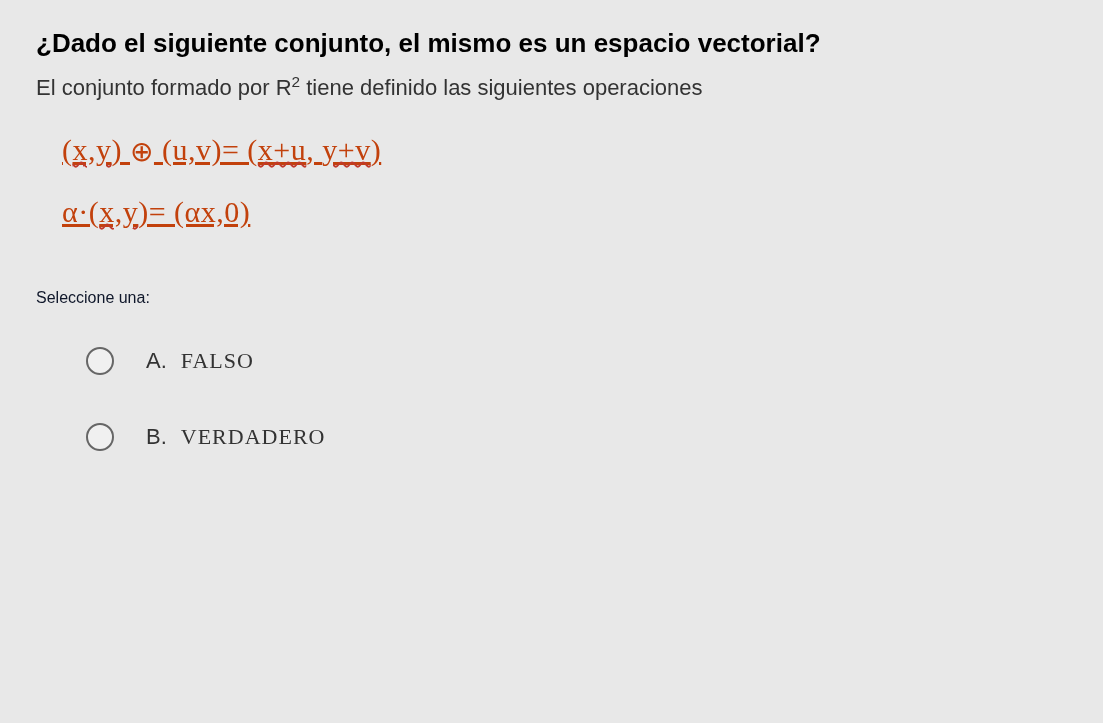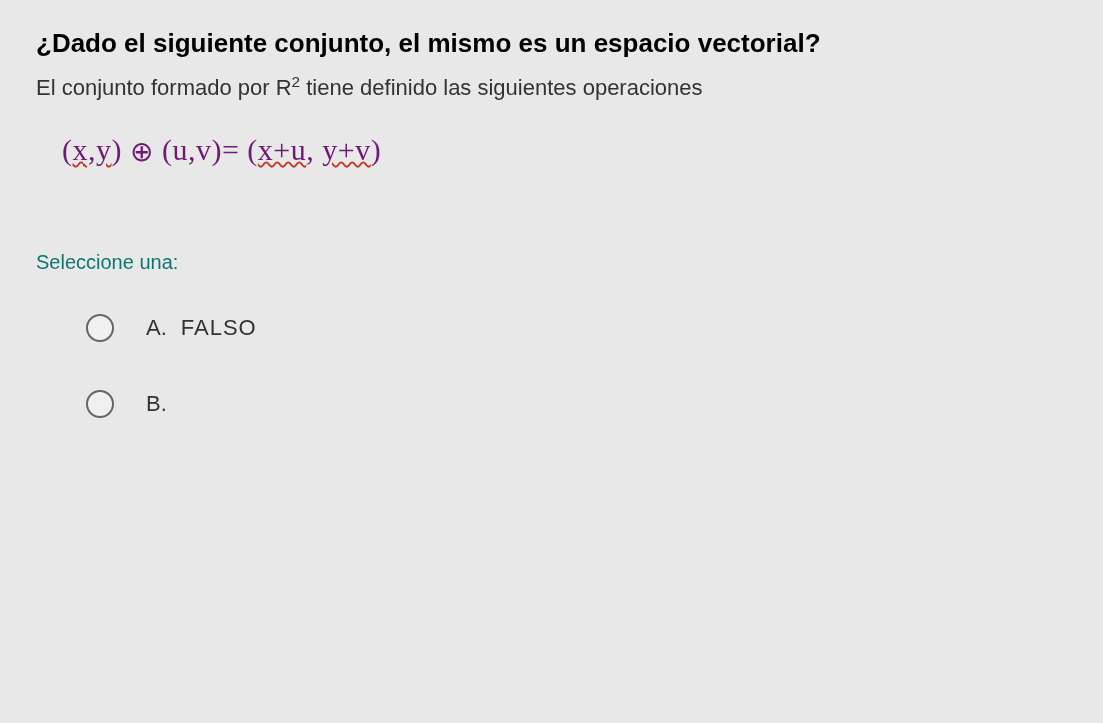--- a/index.html
+++ b/index.html
@@ -31,40 +31,41 @@
       font-size: 0.7em;
       vertical-align: super;
     }
     .formula-block {
       margin-left: 26px;
       margin-bottom: 22px;
     }
     .formula {
       font-size: 30px;
       font-family: "Times New Roman", serif;
-      color: #701a75;
+      color: #c2410c;
       margin-bottom: 28px;
       letter-spacing: 0.5px;
+      text-decoration: underline;
     }
     .wavy {
       text-decoration-line: underline;
       text-decoration-style: wavy;
       text-decoration-color: #c0392b;
       text-decoration-thickness: 2px;
     }
     .oplus {
       font-size: 28px;
       display: inline-block;
       position: relative;
       top: 1px;
     }
     .select-label {
-      font-size: 20px;
-      color: #0f766e;
-      margin-top: 84px;
+      font-size: 16px;
+      color: #0f172a;
+      margin-top: 60px;
       margin-bottom: 40px;
     }
     .options {
       margin-left: 50px;
     }
     .option {
       display: flex;
       align-items: center;
       margin-bottom: 48px;
     }
@@ -79,42 +80,47 @@
     }
     .option-letter {
       font-size: 22px;
       color: #333;
       margin-right: 14px;
     }
     .option-text {
       font-size: 22px;
       color: #333;
       letter-spacing: 1px;
+      font-family: Liberation Serif, serif;
     }
   </style>
 </head>
 <body>
 
 <div class="question-title">¿Dado el siguiente conjunto, el mismo es un espacio vectorial?</div>
 
 <div class="question-desc">
   <span>El conjunto formado por R</span><span class="sup">2</span><span> tiene definido las siguientes operaciones</span>
 </div>
 
 <div class="formula-block">
   <div class="formula">
     <span>(</span><span class="wavy">x,y</span><span>) </span><span class="oplus">⊕</span><span> (u,v)= (</span><span class="wavy">x+u</span><span>, </span><span class="wavy">y+v</span><span>)</span>
   </div>
+  <div class="formula">
+    <span>α·(</span><span class="wavy">x,y</span><span>)= (αx,0)</span>
+  </div>
 </div>
 
 <div class="select-label">Seleccione una:</div>
 
 <div class="options">
   <div class="option">
     <div class="radio"></div>
     <span class="option-letter">A.</span>
     <span class="option-text">FALSO</span>
   </div>
   <div class="option">
     <div class="radio"></div>
     <span class="option-letter">B.</span>
+    <span class="option-text">VERDADERO</span>
   </div>
 </div>
 
 </body></html>

